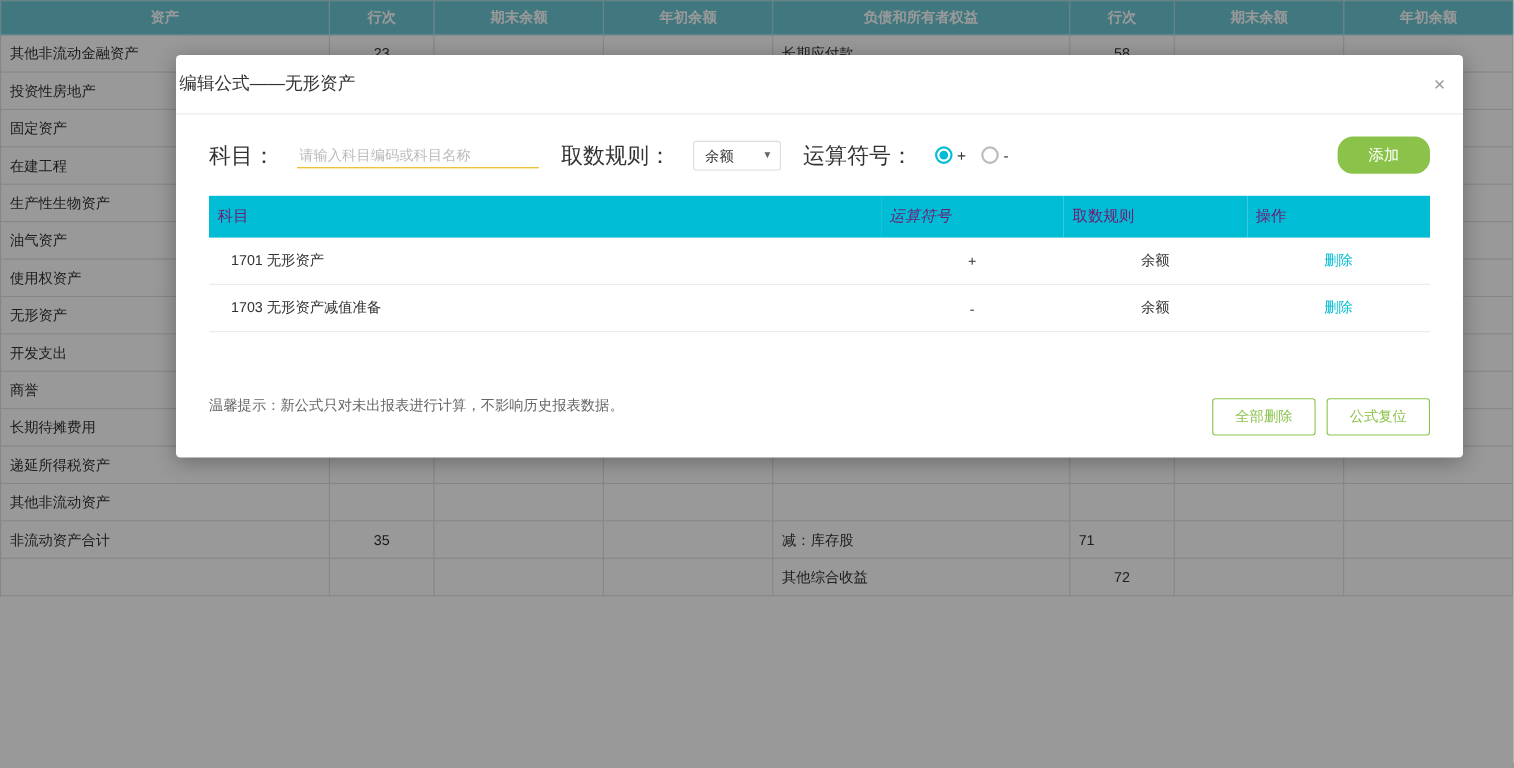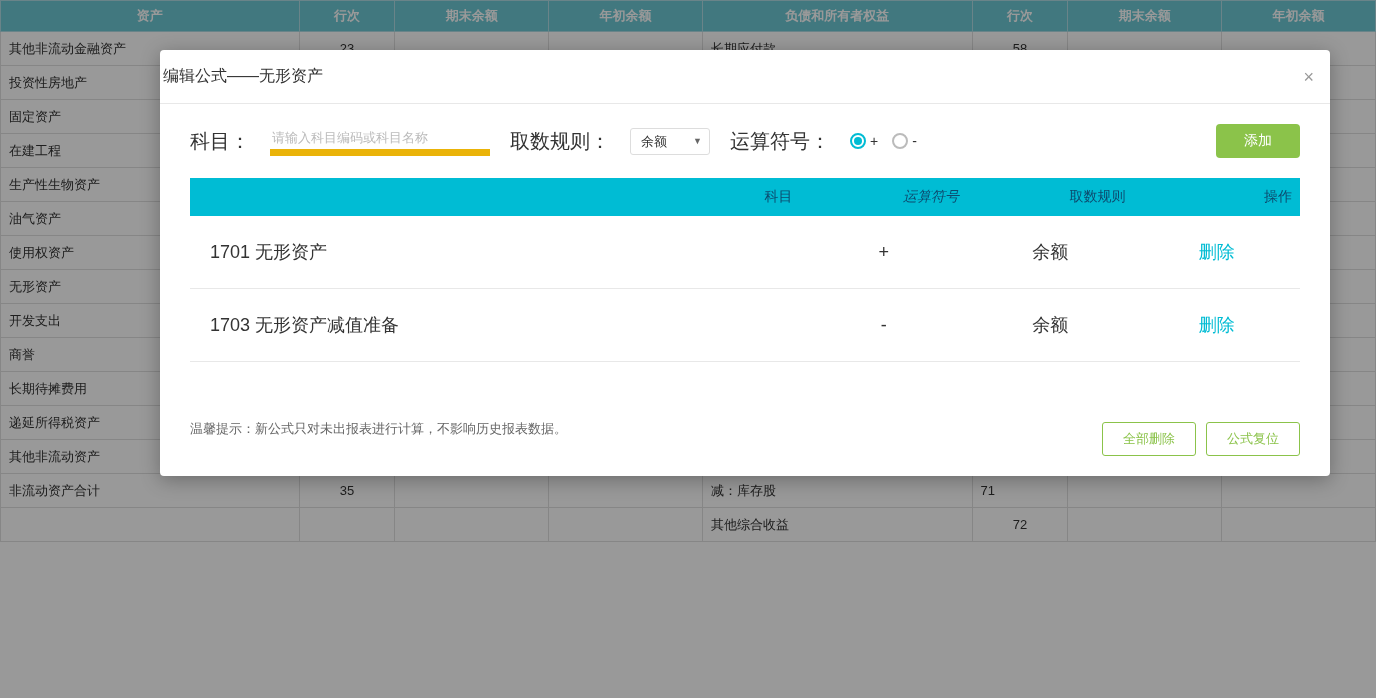--- a/index.html
+++ b/index.html
@@ -104,21 +104,21 @@
     }
 
     .form-label {
       color: #333;
       font-size: 20px;
       white-space: nowrap;
     }
 
     .form-input {
       border: none;
-      border-bottom: 7px solid #eab308;
+      border-bottom: 1px solid #eab308;
       outline: none;
       font-size: 13px;
       color: #999;
       width: 220px;
       padding: 4px 2px;
       background: transparent;
     }
 
     .form-input::placeholder {
       color: #bbb;
@@ -196,56 +196,56 @@
 
     .radio-text {
       font-size: 14px;
       color: #333;
     }
 
     .btn-add {
       background: #8bc34a;
       color: #fff;
       border: none;
-      border-radius: 4px;
+      border-radius: 14px;
       padding: 8px 28px;
       font-size: 14px;
       cursor: pointer;
       margin-left: auto;
     }
 
     
     .modal-table-wrapper {
       margin: 0 30px;
     }
 
     .modal-table {
       width: 100%;
       border-collapse: collapse;
     }
 
     .modal-table thead th {
       background: #00bcd4;
-      color: #0c4a6e;
-      text-align: right;
+      color: #701a75;
+      text-align: left;
       padding: 10px 8px;
       font-weight: normal;
       font-size: 14px;
       border: none;
     }
 
     .modal-table tbody tr {
       border-bottom: 1px solid #e8e8e8;
     }
 
     .modal-table tbody td {
-      padding: 24px 8px;
+      padding: 12px 8px;
       text-align: center;
       color: #333;
-      font-size: 18px;
+      font-size: 13px;
       border: none;
     }
 
     .modal-table tbody td.td-subject {
       text-align: left;
       padding-left: 20px;
     }
 
     .delete-link {
       color: #00bcd4;

